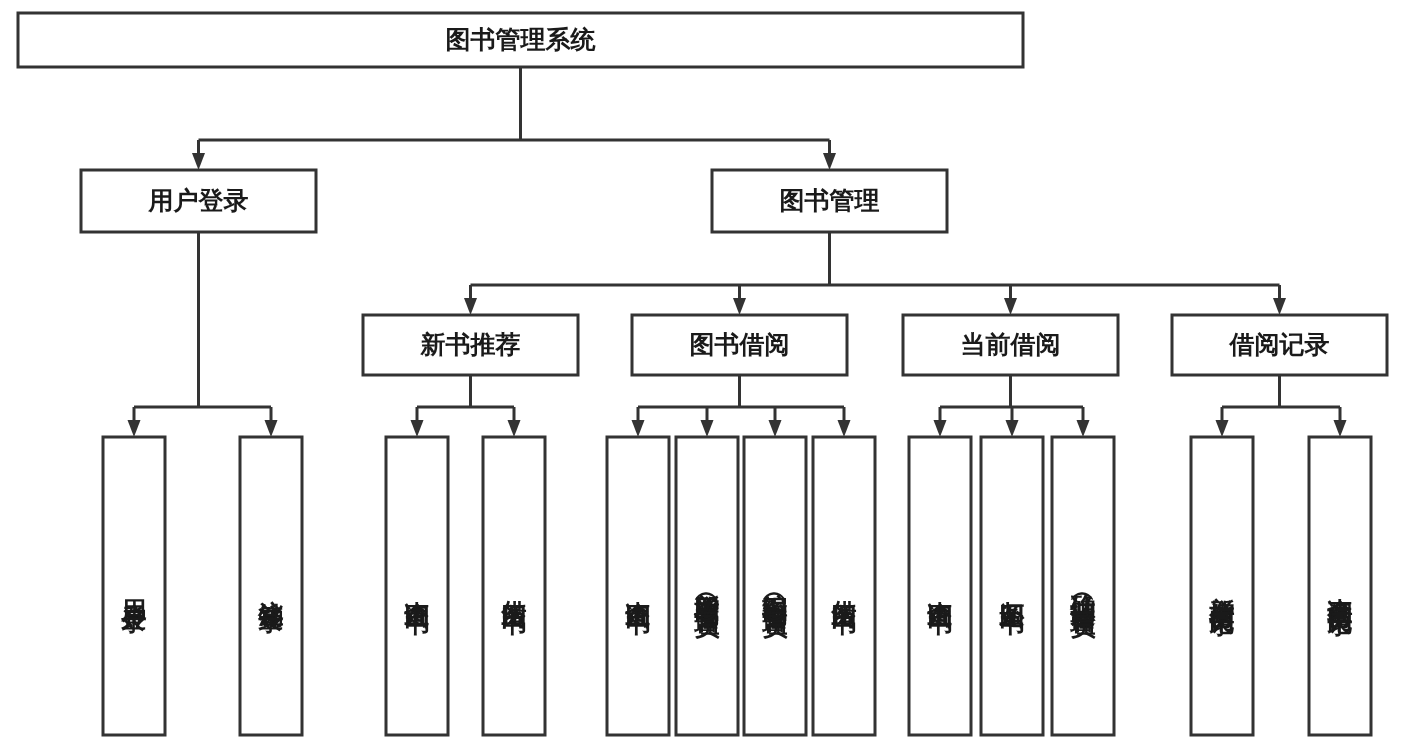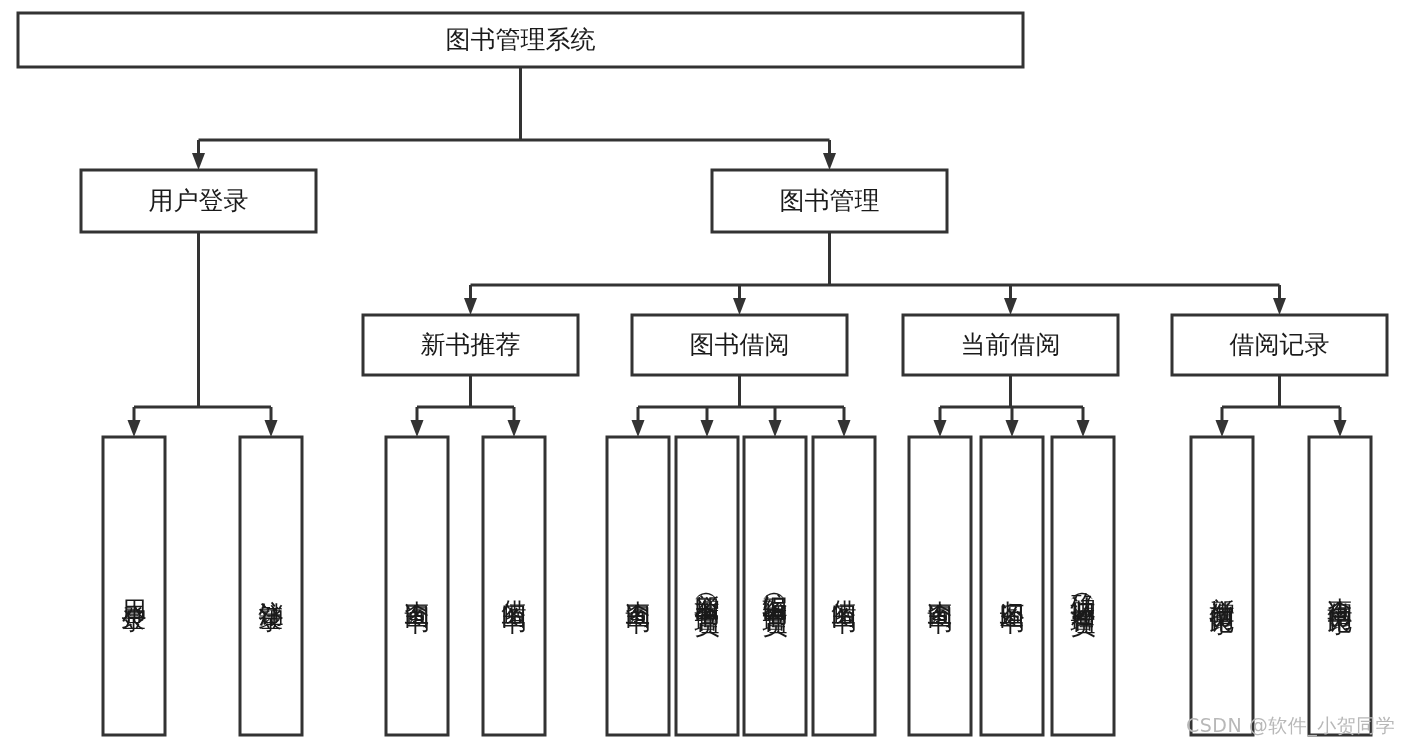--- a/index.html
+++ b/index.html
@@ -11,20 +11,21 @@
     width: 1405px;
     height: 747px;
     font-family: "DejaVu Sans", "Liberation Sans", sans-serif;
     overflow: hidden;
   }
   #diagram-root {
     position: relative;
     width: 1121px;
     height: 747px;
     background: #ffffff;
+    font-weight: bold;
   }
   svg.flow {
     position: absolute;
     top: 0;
     left: 0;
     width: 1405px;
     height: 747px;
   }
   .node-box {
     fill: #ffffff;
@@ -210,15 +211,14 @@
           <rect x="1191" y="437" width="62" height="298" class="node-box"></rect>
           <foreignObject x="1192" y="438" width="60" height="296"><div xmlns="http://www.w3.org/1999/xhtml" style="width: 100%; height: 100%; display: flex; align-items: center; justify-content: center; font-family: &quot;DejaVu Sans&quot;, &quot;Liberation Sans&quot;, sans-serif; font-size: 25px; color: rgb(26, 26, 26); writing-mode: vertical-rl; text-orientation: upright; letter-spacing: 3px; line-height: 1; white-space: nowrap;">新增借阅记录</div></foreignObject>
         </g>
         <g>
           <rect x="1309" y="437" width="62" height="298" class="node-box"></rect>
           <foreignObject x="1310" y="438" width="60" height="296"><div xmlns="http://www.w3.org/1999/xhtml" style="width: 100%; height: 100%; display: flex; align-items: center; justify-content: center; font-family: &quot;DejaVu Sans&quot;, &quot;Liberation Sans&quot;, sans-serif; font-size: 25px; color: rgb(26, 26, 26); writing-mode: vertical-rl; text-orientation: upright; letter-spacing: 3px; line-height: 1; white-space: nowrap;">查询借阅记录</div></foreignObject>
         </g>
       </g>
   </svg>
 
-  <div class="watermark">CSDN @软件_小贺同学</div>
 
 </div>
 
 </body></html>

